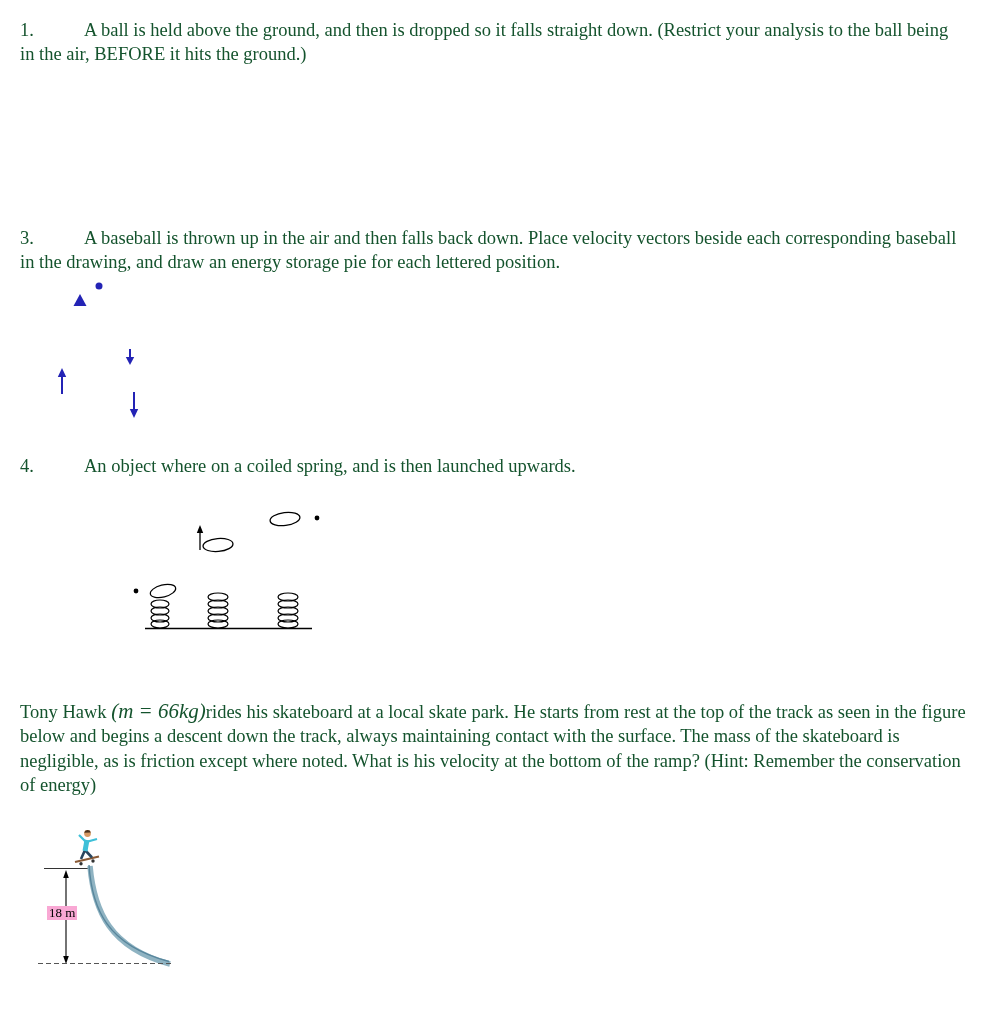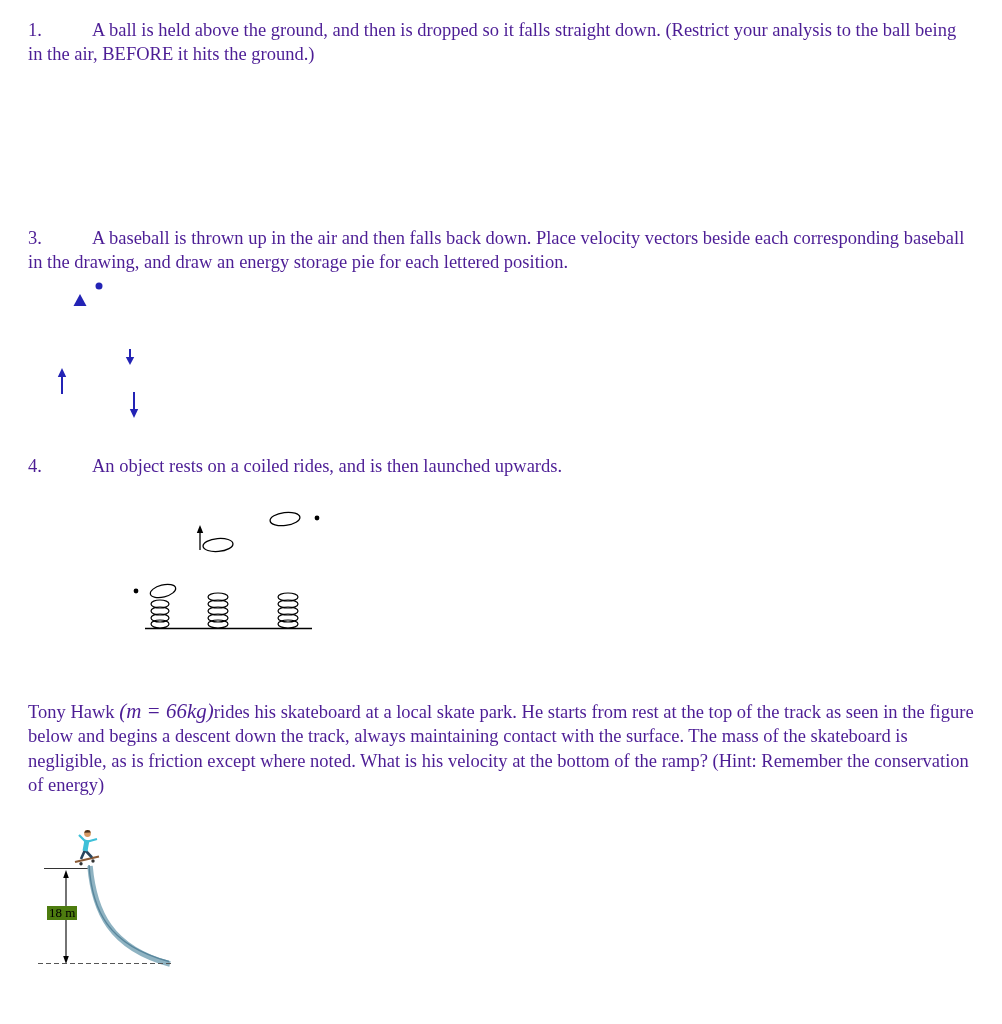--- a/index.html
+++ b/index.html
@@ -3,30 +3,30 @@
 <meta charset="utf-8">
 <style>
   * { margin:0; padding:0; box-sizing:border-box; }
   html,body { background:#ffffff; }
   body {
     width:1002px; height:1024px; position:relative; overflow:hidden;
     font-family:"Liberation Serif", serif; color:#000;
   }
   .sheet { position:absolute; inset:0; }
   .prob, .para {
-    position:absolute; left:28px; width:945px;
-    font-size:18.5px; line-height:1.32; color:#4c1d95;
+    position:absolute; left:20px; width:945px;
+    font-size:18.5px; line-height:1.32; color:#14532d;
   }
   .para { width:952px; }
   .pnum { display:inline-block; width:64px; }
   .math { font-style:italic; font-size:21px; line-height:16px; }
   .fig { position:absolute; }
   .ramp-label {
     position:absolute; left:47px; top:906px; font-size:13px;
-    background:#4d7c0f; padding:0 2px; line-height:1.1;
+    background:#f9a8d4; padding:0 2px; line-height:1.1;
   }
 </style>
 </head>
 <body>
 
 <div class="sheet">
 
   <p class="prob" style="top:18px"><span class="pnum">1.</span><span>A ball is held above the ground, and then is dropped so it falls straight down. (Restrict your analysis to the ball being in the air, BEFORE it hits the ground.)</span></p>
 
   <p class="prob" style="top:226px"><span class="pnum">3.</span><span>A baseball is thrown up in the air and then falls back down. Place velocity vectors beside each corresponding baseball in the drawing, and draw an energy storage pie for each lettered position.</span></p>
@@ -41,21 +41,21 @@
     <g stroke="#2323b5" fill="#2323b5">
       <line x1="22" y1="122" x2="22" y2="104" stroke-width="2"></line>
       <polygon points="22,96 17.8,105 26.2,105" stroke="none"></polygon>
     </g>
     <g stroke="#2323b5" fill="#2323b5">
       <line x1="94" y1="120" x2="94" y2="138" stroke-width="2"></line>
       <polygon points="94,146 89.8,137 98.2,137" stroke="none"></polygon>
     </g>
   </svg>
 
-  <p class="prob" style="top:454px"><span class="pnum">4.</span><span>An object rests on a coiled rides, and is then launched upwards.</span></p>
+  <p class="prob" style="top:454px"><span class="pnum">4.</span><span>An object where on a coiled spring, and is then launched upwards.</span></p>
 
   <svg class="fig" style="left:125px; top:505px" width="210" height="135" viewBox="0 0 210 135">
     <g stroke="#000" fill="#000">
       <line x1="75" y1="45" x2="75" y2="27" stroke-width="1.3"></line>
       <polygon points="75,20 71.8,28 78.2,28" stroke="none"></polygon>
     </g>
     <ellipse cx="93" cy="40" rx="15" ry="6.5" fill="#fff" stroke="#000" stroke-width="1.3" transform="rotate(-5 93 40)"></ellipse>
     <ellipse cx="160" cy="14" rx="15" ry="6.5" fill="#fff" stroke="#000" stroke-width="1.3" transform="rotate(-7 160 14)"></ellipse>
     <circle cx="192" cy="13" r="2.4" fill="#000"></circle>
     <circle cx="11" cy="86" r="2.4" fill="#000"></circle>

